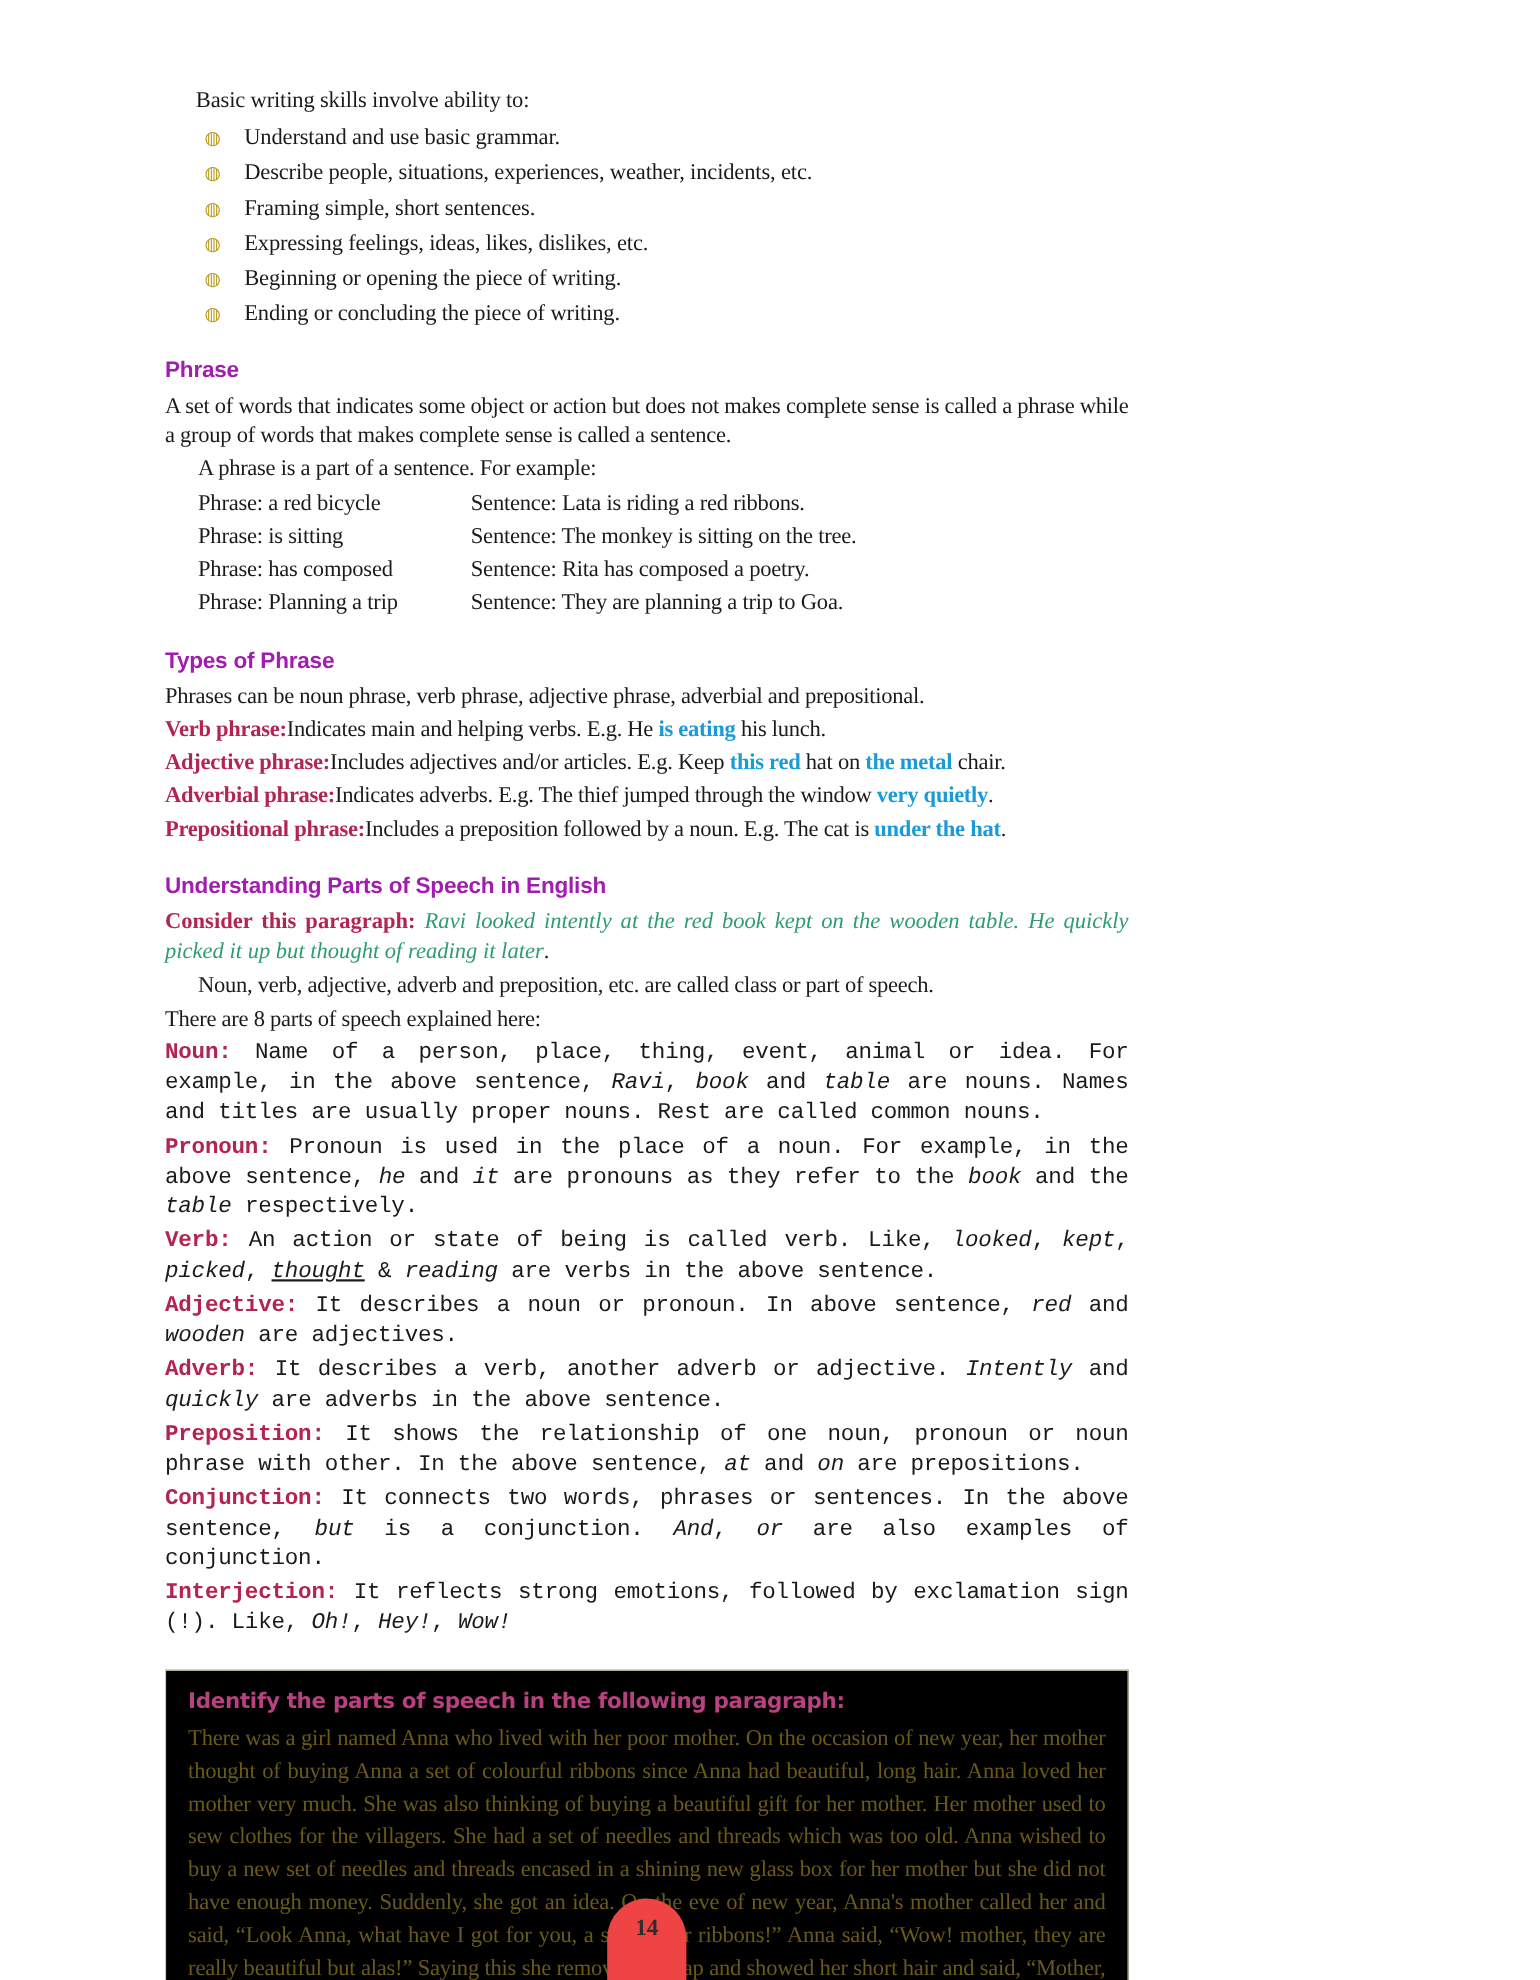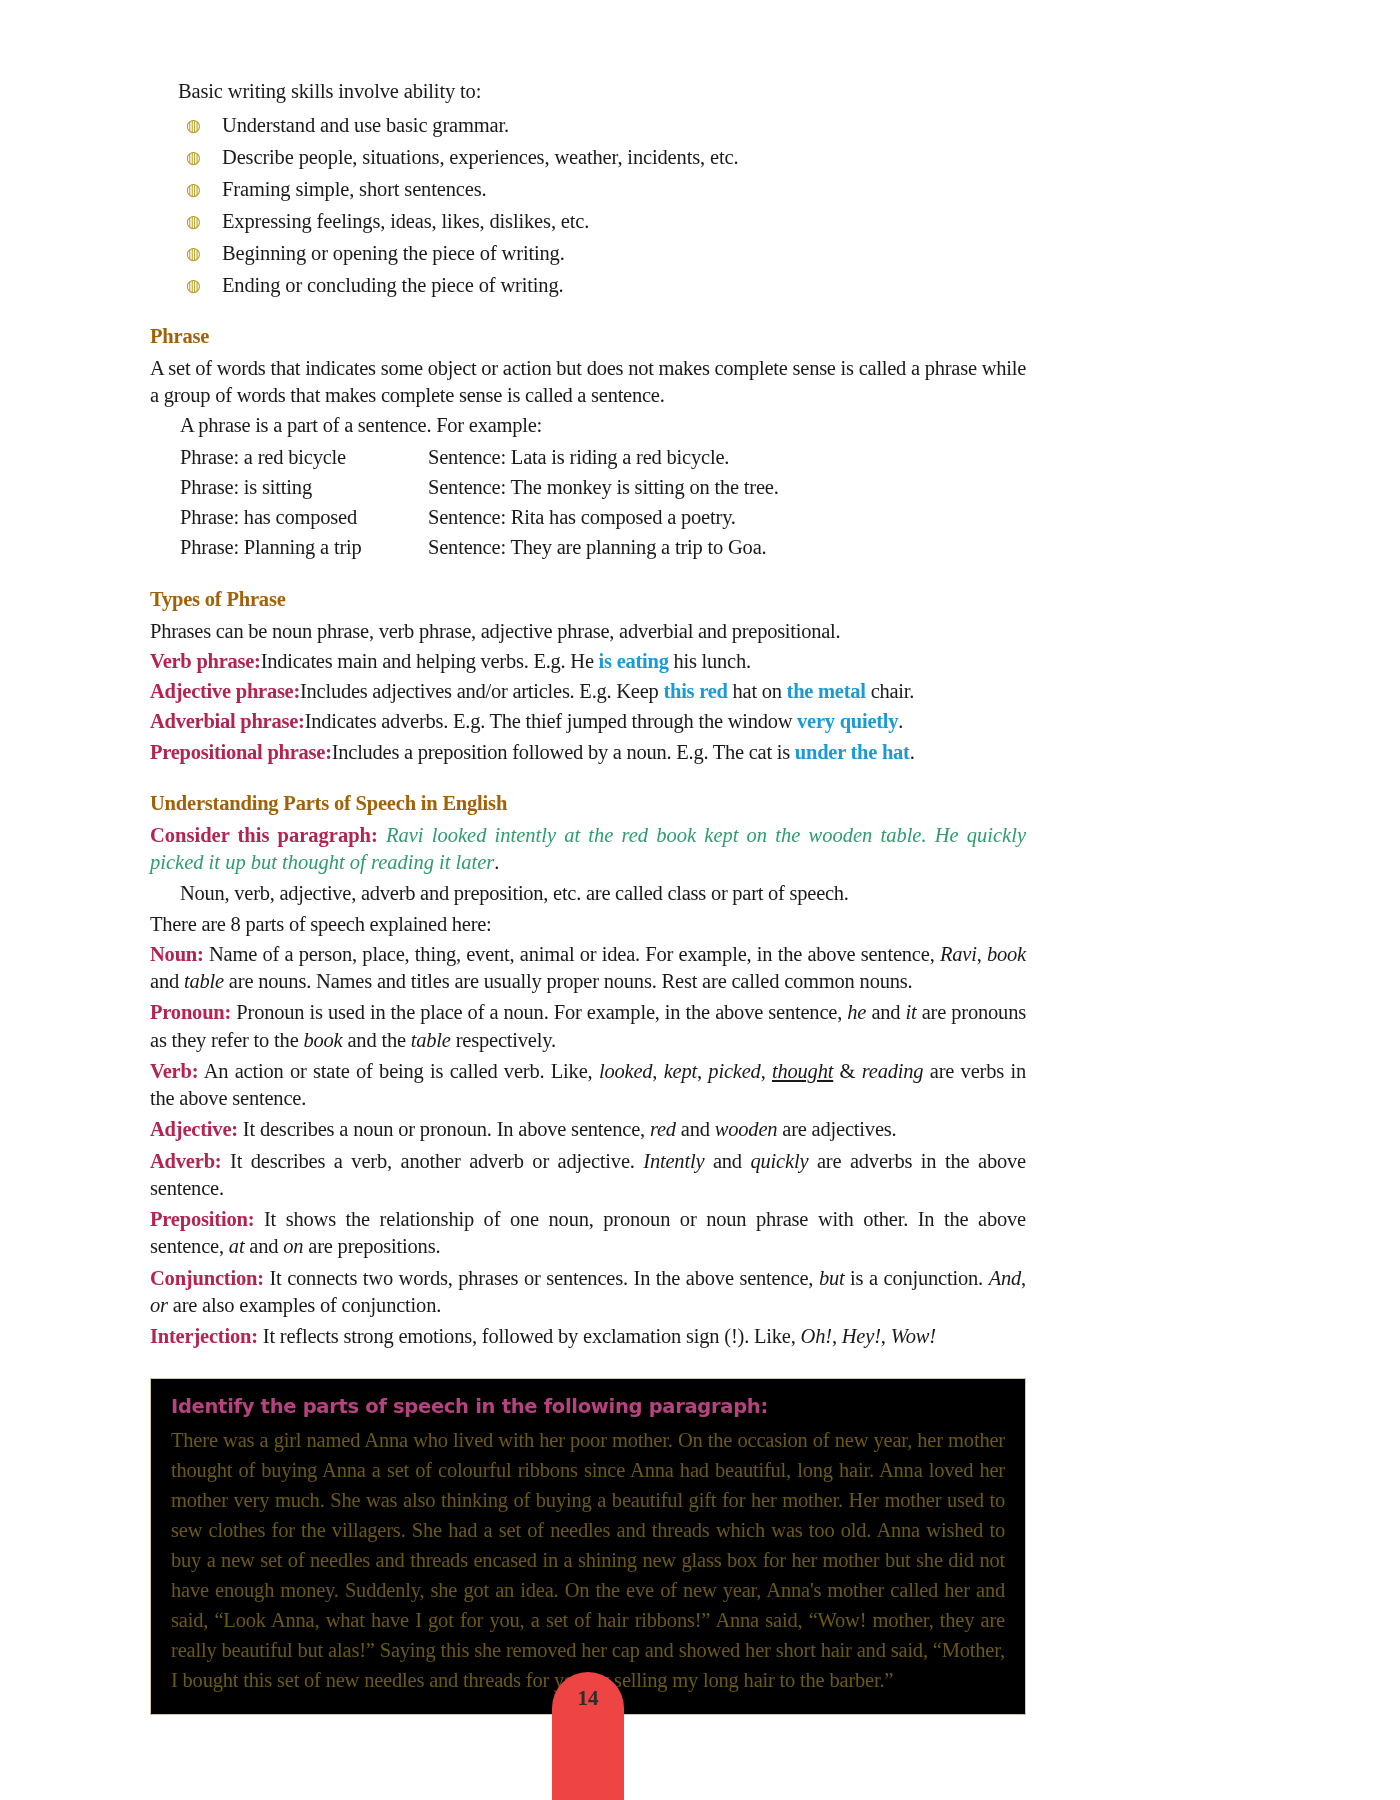--- a/index.html
+++ b/index.html
@@ -37,24 +37,24 @@
   ul.bullets li .marker {
     position: absolute;
     left: 8px;
     top: 2px;
     color: #b59a17;
     font-size: 17px;
     line-height: 1.4;
   }
 
   h2.sec {
-    font-family: Liberation Serif, serif;
+    font-family: Liberation Sans, sans-serif;
     font-weight: bold;
     font-size: 20.5px;
-    color: #a16207;
+    color: #a21caf;
     margin: 26px 0 7px 0;
     letter-spacing: -0.2px;
   }
 
   p.body {
     font-size: 20.5px;
     line-height: 1.33;
     margin: 0 0 3px 0;
     letter-spacing: -0.25px;
     text-align: justify;
@@ -77,20 +77,21 @@
   .green-ital { color: #2e9c6e; font-style: italic; }
   .ital { font-style: italic; }
   .uline-ital { font-style: italic; text-decoration: underline; }
 
   .pos-para {
     font-size: 20.5px;
     line-height: 1.33;
     margin: 0 0 4px 0;
     text-align: justify;
     letter-spacing: -0.2px;
+    font-family: Liberation Mono, monospace;
   }
 
   .consider {
     font-size: 20.5px;
     line-height: 1.33;
     margin: 2px 0 4px 0;
     text-align: justify;
   }
 
   
@@ -151,21 +152,21 @@
       <li><span class="marker">◍</span><span>Beginning or opening the piece of writing.</span></li>
       <li><span class="marker">◍</span><span>Ending or concluding the piece of writing.</span></li>
     </ul>
 
   <h2 class="sec">Phrase</h2>
   <p class="body">A set of words that indicates some object or action but does not makes complete sense is called a phrase while a group of words that makes complete sense is called a sentence.</p>
   <p class="body indent">A phrase is a part of a sentence. For example:</p>
   <div class="phrase-table" id="phrase-table">
       <div class="phrase-row">
         <div class="col1">Phrase: a red bicycle</div>
-        <div class="col2">Sentence: Lata is riding a red bicycle.</div>
+        <div class="col2">Sentence: Lata is riding a red ribbons.</div>
       </div>
       <div class="phrase-row">
         <div class="col1">Phrase: is sitting</div>
         <div class="col2">Sentence: The monkey is sitting on the tree.</div>
       </div>
       <div class="phrase-row">
         <div class="col1">Phrase: has composed</div>
         <div class="col2">Sentence: Rita has composed a poetry.</div>
       </div>
       <div class="phrase-row">

